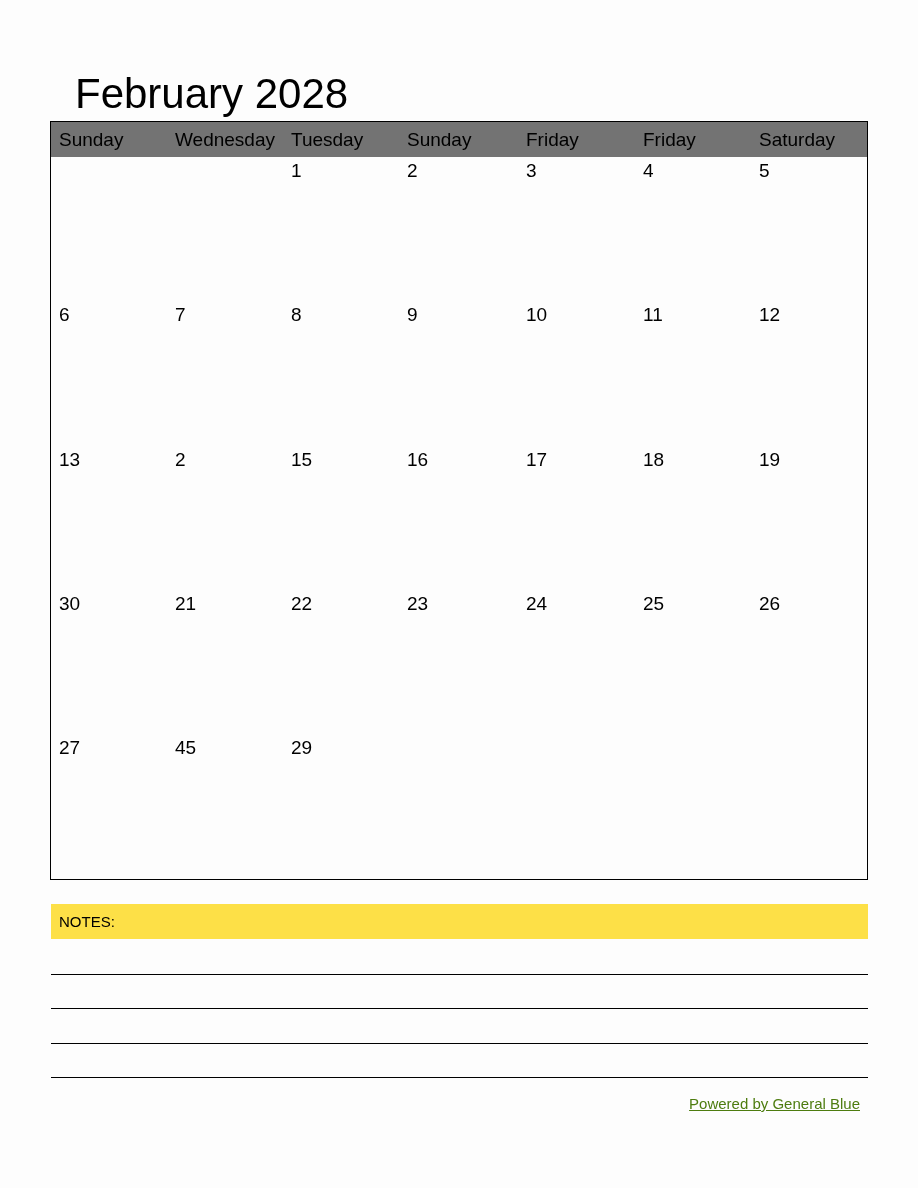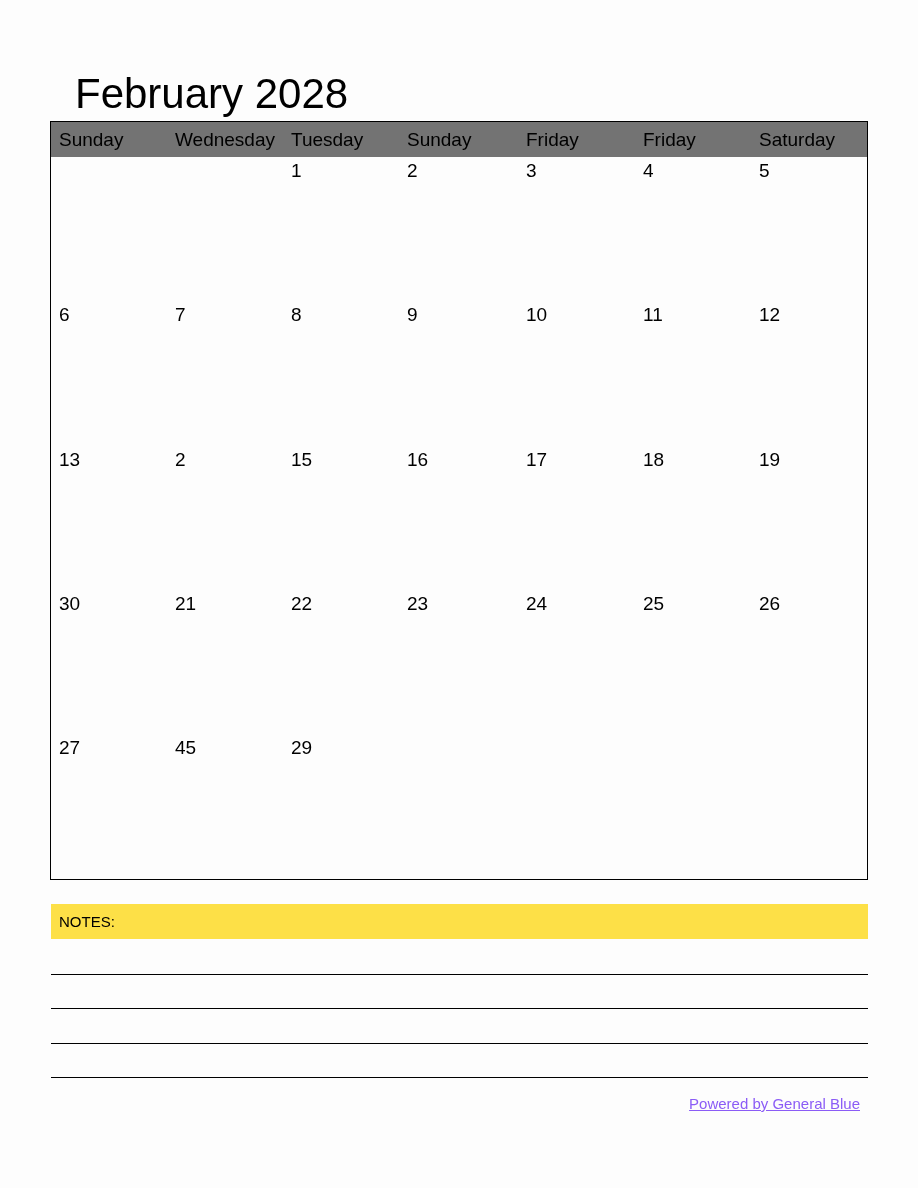--- a/index.html
+++ b/index.html
@@ -75,21 +75,21 @@
     width: 817px;
     height: 0;
     border-top: 1px solid #000;
   }
   .powered-link {
     position: absolute;
     right: 58px;
     top: 1094px;
     font-size: 15px;
     line-height: 20px;
-    color: #8b5cf6;
+    color: #4d7c0f;
     text-decoration: underline;
   }
 </style>
 </head>
 <body>
 
 <h1 class="title">February 2028</h1>
 
 <div class="calendar">
   <div class="weekday-header">

